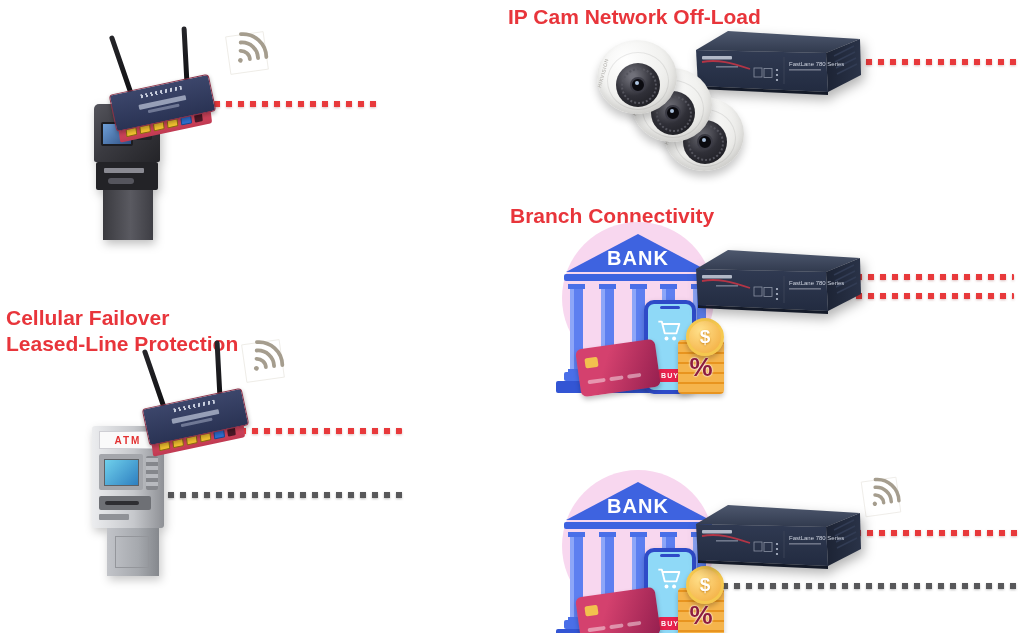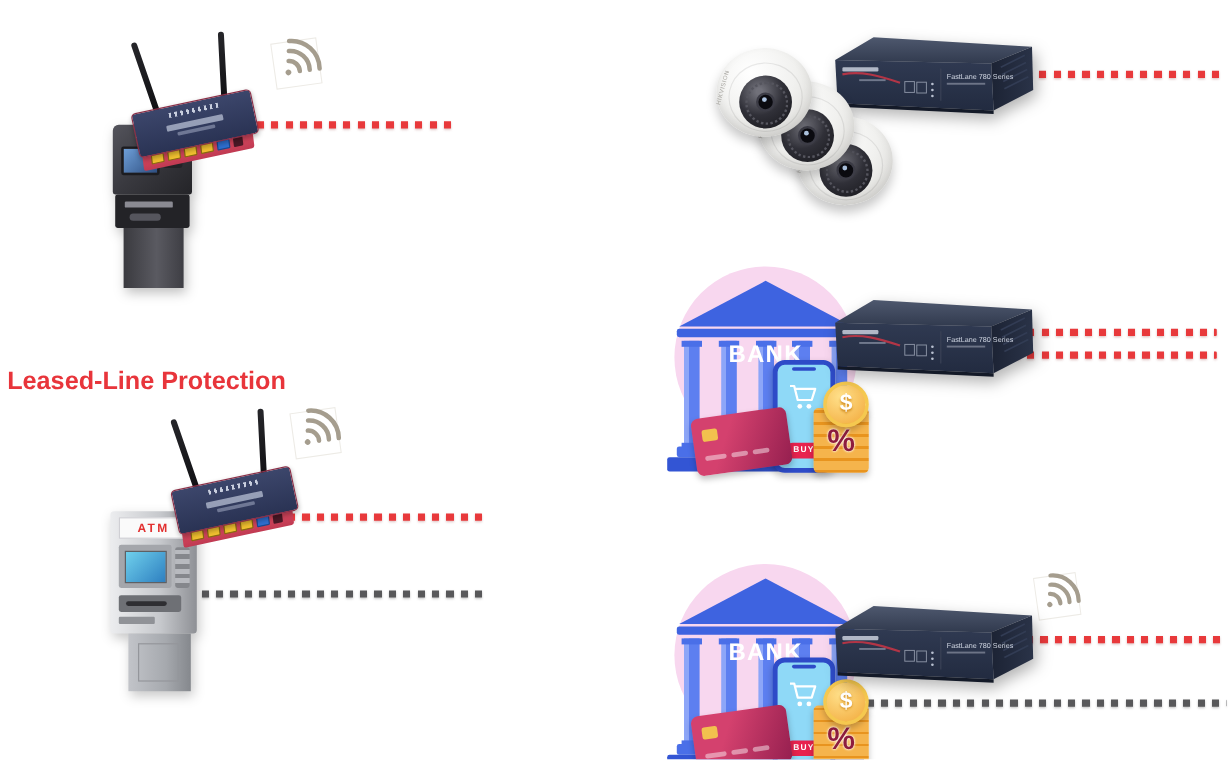--- a/index.html
+++ b/index.html
@@ -93,21 +93,21 @@
   
   .appliance{position:absolute;width:170px;height:70px;z-index:5;filter:drop-shadow(3px 5px 6px rgba(0,0,0,.3));}
 
   
   .bank{position:absolute;width:166px;height:174px;}
   .b-circle{position:absolute;left:6px;top:2px;width:152px;height:152px;border-radius:50%;background:#F8D7EF;}
   .b-pediment{position:absolute;left:10px;top:14px;width:0;height:0;
               border-left:72px solid transparent;border-right:72px solid transparent;
               border-bottom:38px solid #3E63E0;}
   .b-sign{position:absolute;left:10px;top:27px;width:144px;text-align:center;color:#fff;
-          font-weight:bold;font-size:20px;letter-spacing:1px;z-index:2;margin-top:38px;}
+          font-weight:bold;font-size:20px;letter-spacing:1px;z-index:2;}
   .b-beam{position:absolute;left:8px;top:54px;width:148px;height:7px;background:#3E63E0;border-radius:2px;}
   .b-cols{position:absolute;left:14px;top:64px;width:136px;height:90px;display:flex;justify-content:space-between;}
   .b-col{position:relative;width:13px;height:100%;background:linear-gradient(90deg,#8DA6F8 0 4px,#5D7FF0 4px);}
   .b-col::before,.b-col::after{content:"";position:absolute;left:-2px;right:-2px;height:5px;background:#4A6FE8;}
   .b-col::before{top:0;} .b-col::after{bottom:0;}
   .b-step1{position:absolute;left:8px;top:152px;width:148px;height:9px;background:#4A6FE8;border-radius:2px;}
   .b-step2{position:absolute;left:0;top:161px;width:164px;height:12px;background:#3355D4;border-radius:2px;}
   .b-card{position:absolute;left:22px;top:124px;width:80px;height:48px;border-radius:6px;z-index:9;
           transform:rotate(-8deg);background:linear-gradient(115deg,#D4416E 35%,#951F4F 100%);
           box-shadow:0 3px 5px rgba(0,0,0,.25);}
@@ -189,20 +189,21 @@
     <div class="r-front">
       <i class="port y"></i>
       <i class="port y"></i>
       <i class="port y"></i>
       <i class="port y"></i>
       <i class="port b"></i>
       <i class="port d"></i>
     </div>
   </div>
 
+  <div class="title" style="left:508px;top:4px">IP Cam Network Off-Load</div>
 
   <div class="dotline red" style="left:842px;top:59px;width:176px"></div>
 
   <div class="appliance" style="left:692px;top:28px">
     <svg width="170" height="70" viewBox="0 0 170 70">
       <polygon points="4,22 36,3 168,11 134,25" fill="url(#gTop)"></polygon>
       <polygon points="134,25 168,11 169,47 136,64" fill="url(#gSide)"></polygon>
       <polygon points="4,22 134,25 136,64 6,58" fill="url(#gFront)"></polygon>
       <polygon points="6,58 136,64 136,67 6,61" fill="#141A28"></polygon>
       <g stroke="#323C54" stroke-width="1.4">
@@ -252,20 +253,21 @@
       <div class="cam-ring"></div>
     <span class="cam-brand">HIKVISION</span>
     <div class="cam-ball">
         <i class="cam-ir"></i>
       <div class="cam-lens">
           <i></i>
         </div>
     </div>
   </div>
 
+  <div class="title" style="left:510px;top:203px">Branch Connectivity</div>
 
   <div class="dotline red" style="left:844px;top:274px;width:170px"></div>
   <div class="dotline red" style="left:844px;top:293px;width:170px"></div>
 
   <div class="bank" style="left:556px;top:220px;z-index:3">
     <div class="b-circle"></div>
     <div class="b-pediment"></div>
     <div class="b-sign">BANK</div>
     <div class="b-beam"></div>
     <div class="b-cols">
@@ -318,20 +320,21 @@
       <circle cx="85" cy="42" r="1.1" fill="#B8C0D0"></circle>
         <circle cx="85" cy="47" r="1.1" fill="#B8C0D0"></circle>
         <circle cx="85" cy="52" r="1.1" fill="#B8C0D0"></circle>
       <line x1="92" y1="29" x2="92" y2="56" stroke="#3A4256" stroke-width="1"></line>
       <text x="97" y="38" font-size="6" fill="#CDD3DF" font-family="Liberation Sans, sans-serif">FastLane 780 Series</text>
       <rect x="97" y="41" width="32" height="1.6" fill="#7E8596" opacity=".8"></rect>
     </svg>
   </div>
 
   <div class="title" style="left:6px;top:305px">
+    <div>Cellular Failover</div>
     <div>Leased-Line Protection</div>
   </div>
 
   <div class="dotline red" style="left:216px;top:428px;width:186px"></div>
   <div class="dotline gray" style="left:156px;top:492px;width:250px"></div>
 
   <svg class="wifi" style="left:236px;top:334px" width="54" height="54" viewBox="0 0 60 60">
     <rect x="9" y="9" width="42" height="42" fill="#FFFFFF" stroke="#EDEBE6" stroke-width="1" transform="rotate(-8 30 30)"></rect>
     <g transform="rotate(42 30 30)" stroke="#A59D8E" stroke-width="4.2" fill="none" stroke-linecap="round">
       <circle cx="30" cy="41" r="2.6" fill="#A59D8E" stroke="none"></circle>

